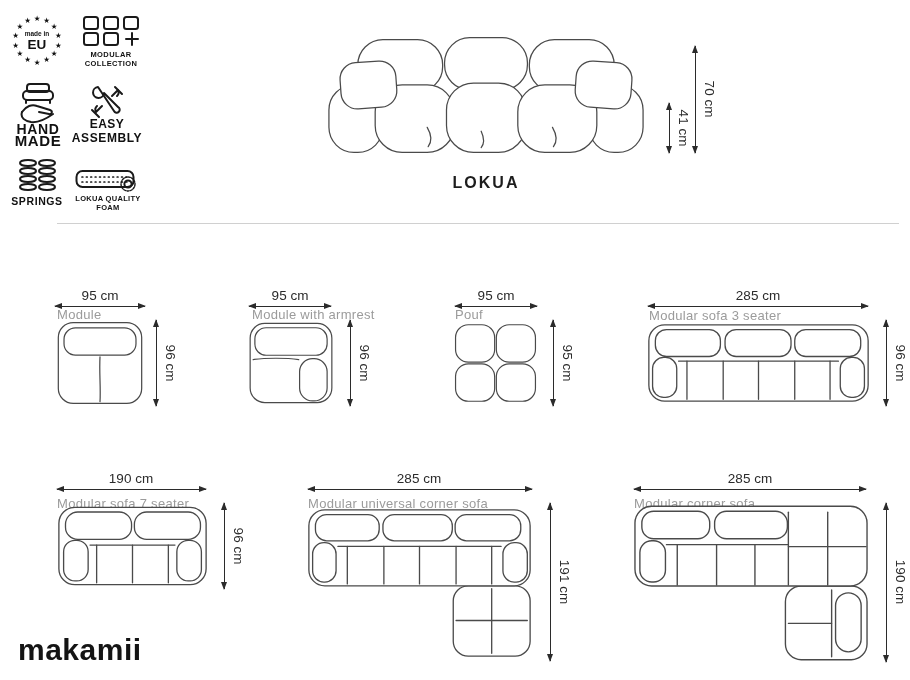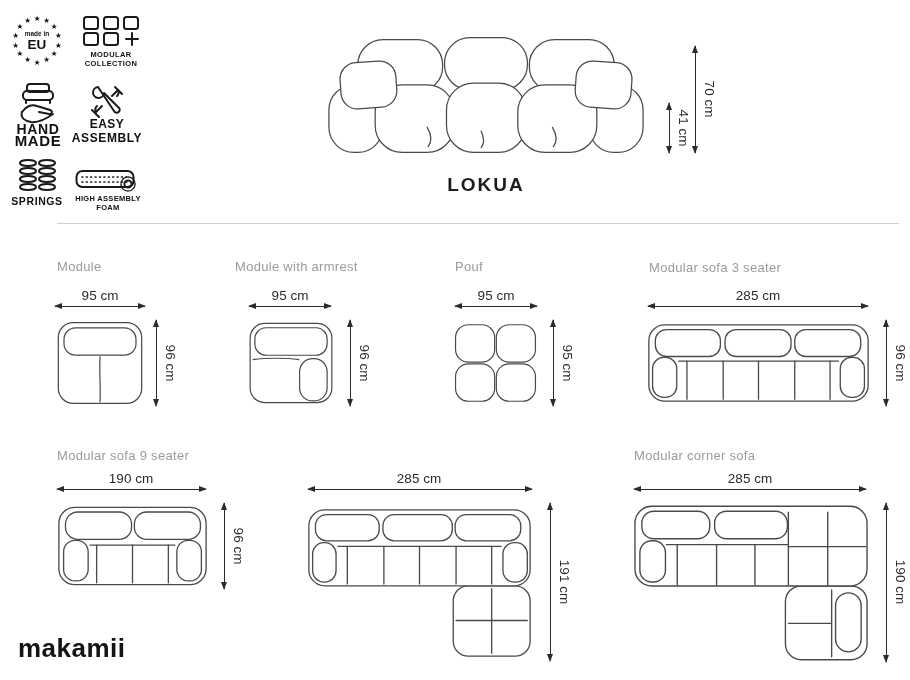--- a/index.html
+++ b/index.html
@@ -1,26 +1,26 @@
 <!DOCTYPE html>
 <html><head>
 <meta charset="utf-8">
 <style>
   html,body{margin:0;padding:0;background:#fff;}
   .page{position:relative;width:910px;height:680px;background:#ffffff;
         font-family:"Liberation Sans",sans-serif;overflow:hidden;}
   .abs{position:absolute;}
 
   
-  .dtitle{color:#9b9b9b;font-size:13px;letter-spacing:.3px;white-space:nowrap;}
+  .dtitle{color:#9b9b9b;font-size:13px;letter-spacing:.3px;white-space:nowrap;margin-top:48px;}
   .dim{color:#2b2b2b;font-size:13.5px;white-space:nowrap;transform:translateX(-50%);}
   .vdim{color:#2b2b2b;font-size:13.5px;writing-mode:vertical-rl;line-height:1;
         white-space:nowrap;transform:translateY(-50%);}
-  .lokua{font-size:19px;font-weight:bold;color:#1d1d1d;letter-spacing:2px;transform:translateX(-50%);}
-  .logo{font-size:26px;font-weight:bold;color:#141414;letter-spacing:.5px;}
+  .lokua{font-size:16px;font-weight:bold;color:#1d1d1d;letter-spacing:2px;transform:translateX(-50%);}
+  .logo{font-size:30px;font-weight:bold;color:#141414;letter-spacing:.5px;}
 
   
   .harrow{height:1px;background:#2b2b2b;}
   .harrow::before{content:"";position:absolute;left:-1px;top:-3px;width:0;height:0;
     border-style:solid;border-width:3.5px 8px 3.5px 0;border-color:transparent #2b2b2b transparent transparent;}
   .harrow::after{content:"";position:absolute;right:-1px;top:-3px;width:0;height:0;
     border-style:solid;border-width:3.5px 0 3.5px 8px;border-color:transparent transparent transparent #2b2b2b;}
   .varrow{width:1px;background:#2b2b2b;}
   .varrow::before{content:"";position:absolute;top:-1px;left:-3px;width:0;height:0;
     border-style:solid;border-width:0 3.5px 8px 3.5px;border-color:transparent transparent #2b2b2b transparent;}
@@ -108,21 +108,21 @@
   </svg>
   <div class="abs badge-label" style="left:37px;top:196px;font-size:10.5px;letter-spacing:.6px">SPRINGS</div>
 
   <svg class="abs icon" style="left:75px;top:168px" width="66" height="26" viewBox="0 0 66 26">
     <rect x="1.5" y="3" width="57" height="16" rx="6"></rect>
     <path class="dots" d="M7 9 h46"></path>
       <path class="dots" d="M7 14 h46"></path>
     <circle class="scallop" cx="53" cy="16" r="7"></circle>
     <circle cx="53" cy="16" r="3.6"></circle>
   </svg>
-  <div class="abs badge-label" style="left:108px;top:195px;font-size:7.5px;letter-spacing:.3px">HIGH ASSEMBLY</div>
+  <div class="abs badge-label" style="left:108px;top:195px;font-size:7.5px;letter-spacing:.3px">LOKUA QUALITY</div>
   <div class="abs badge-label" style="left:108px;top:204px;font-size:7.5px;letter-spacing:.3px">FOAM</div>
 
   <svg class="abs art hero" style="left:327px;top:36px" width="318" height="122" viewBox="0 0 330 125">
     <rect x="32" y="3" width="88" height="54" rx="26"></rect>
     <rect x="122" y="1" width="86" height="54" rx="26"></rect>
     <rect x="210" y="3" width="88" height="54" rx="26"></rect>
     <rect x="2" y="50" width="56" height="70" rx="26"></rect>
     <rect x="272" y="50" width="56" height="70" rx="26"></rect>
     <rect x="50" y="50" width="82" height="70" rx="28"></rect>
     <rect x="124" y="48" width="82" height="72" rx="28"></rect>
@@ -147,21 +147,21 @@
   <div class="abs dim" style="left:100px;top:288px">95 cm</div>
   <div class="abs harrow" style="left:55px;top:306px;width:90px"></div>
   <svg class="abs art" style="left:56px;top:320px" width="88" height="86" viewBox="0 0 100 98">
     <rect x="2.5" y="3" width="95" height="92" rx="17"></rect>
     <rect x="9" y="9" width="82" height="31" rx="13"></rect>
     <path class="ln" d="M50 42 C49 60 51 78 50 93"></path>
   </svg>
   <div class="abs varrow" style="left:156px;top:320px;height:86px"></div>
   <div class="abs vdim" style="left:163px;top:363px">96 cm</div>
 
-  <div class="abs dtitle" style="left:235px;top:259px">Module with armrest</div>
+  <div class="abs dtitle" style="left:252px;top:259px">Module with armrest</div>
   <div class="abs dim" style="left:290px;top:288px">95 cm</div>
   <div class="abs harrow" style="left:249px;top:306px;width:82px"></div>
   <svg class="abs art" style="left:248px;top:320px" width="86" height="86" viewBox="0 0 100 98">
     <rect x="2.5" y="3" width="95" height="92" rx="17"></rect>
     <rect x="8" y="8" width="84" height="32" rx="13"></rect>
     <path class="ln" d="M6 45 C20 43 45 43 59 45"></path>
     <rect x="60" y="44" width="32" height="49" rx="15"></rect>
   </svg>
   <div class="abs varrow" style="left:350px;top:320px;height:86px"></div>
   <div class="abs vdim" style="left:357px;top:363px">96 cm</div>
@@ -187,35 +187,36 @@
     <rect x="84" y="8" width="71" height="29" rx="12"></rect>
     <rect x="159" y="8" width="71" height="29" rx="12"></rect>
     <path class="ln" d="M34 42 H206"></path>
     <path class="ln" d="M43 42 V83 M82 42 V83 M120 42 V83 M159 42 V83 M197 42 V83"></path>
     <rect x="6" y="38" width="26" height="43" rx="12"></rect>
     <rect x="208" y="38" width="26" height="43" rx="12"></rect>
   </svg>
   <div class="abs varrow" style="left:886px;top:320px;height:86px"></div>
   <div class="abs vdim" style="left:893px;top:363px">96 cm</div>
 
-  <div class="abs dtitle" style="left:57px;top:448px">Modular sofa 9 seater</div>
+  <div class="abs dtitle" style="left:57px;top:448px">Modular sofa 7 seater</div>
   <div class="abs dim" style="left:131px;top:471px">190 cm</div>
   <div class="abs harrow" style="left:57px;top:489px;width:149px"></div>
   <svg class="abs art" style="left:57px;top:503px" width="151" height="86" viewBox="0 0 160 88">
     <rect x="2" y="3" width="156" height="82" rx="17"></rect>
     <rect x="9" y="8" width="70" height="29" rx="13"></rect>
     <rect x="82" y="8" width="70" height="29" rx="13"></rect>
     <path class="ln" d="M35 43 H125"></path>
     <path class="ln" d="M42 43 V83 M80 43 V83 M118 43 V83"></path>
     <rect x="7" y="38" width="26" height="43" rx="12"></rect>
     <rect x="127" y="38" width="26" height="43" rx="12"></rect>
   </svg>
   <div class="abs varrow" style="left:224px;top:503px;height:86px"></div>
   <div class="abs vdim" style="left:231px;top:546px">96 cm</div>
 
+  <div class="abs dtitle" style="left:308px;top:448px">Modular universal corner sofa</div>
   <div class="abs dim" style="left:419px;top:471px">285 cm</div>
   <div class="abs harrow" style="left:308px;top:489px;width:224px"></div>
   <svg class="abs art" style="left:307px;top:503px" width="225" height="160" viewBox="0 0 240 162">
     <rect x="156" y="84" width="82" height="75" rx="16"></rect>
     <path class="ln" d="M197 87 V156"></path>
     <path class="ln" d="M159 121 H235"></path>
     <rect x="2" y="3" width="236" height="81" rx="17"></rect>
     <rect x="9" y="8" width="68" height="28" rx="12"></rect>
     <rect x="81" y="8" width="74" height="28" rx="12"></rect>
     <rect x="158" y="8" width="70" height="28" rx="12"></rect>

